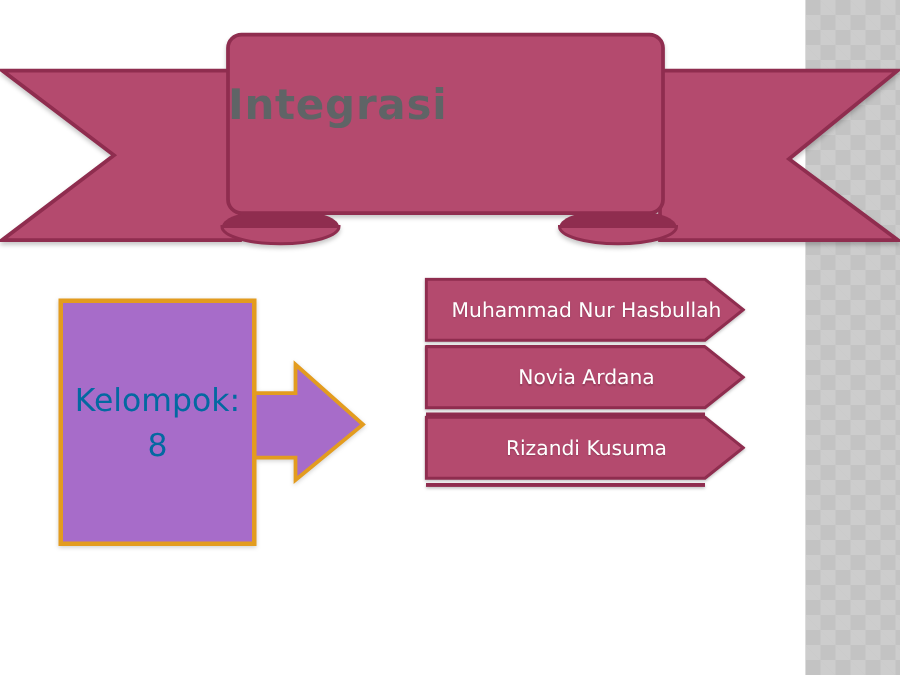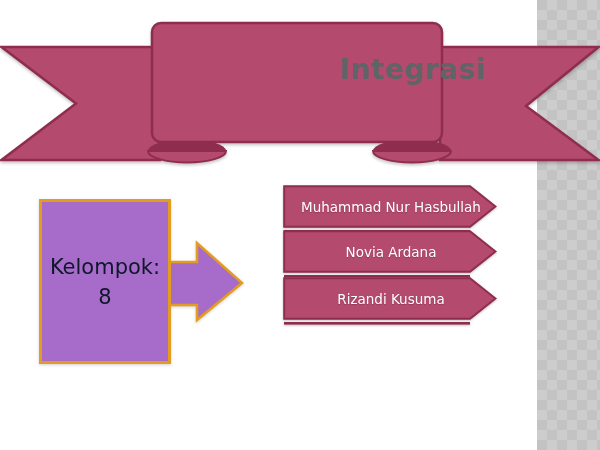--- a/index.html
+++ b/index.html
@@ -17,31 +17,31 @@
     background-position:0 0,10px 10px;
     background-size:20px 20px;
     z-index:0;
   }
   .ribbon-svg{
     position:absolute;left:0;top:0;z-index:1;
     filter:drop-shadow(0 2px 1.5px rgba(0,0,0,0.22));
   }
   .slide-title{
     position:absolute;left:152px;top:49px;width:286px;z-index:2;
-    text-align:right;color:#5f6466;font-size:28px;font-weight:bold;
-    line-height:41px;letter-spacing:0.5px;padding-left:48px;
+    text-align:left;color:#5f6466;font-size:28px;font-weight:bold;
+    line-height:41px;letter-spacing:0.5px;
   }
   .shapes-svg{
     position:absolute;left:0;top:0;z-index:1;
     filter:drop-shadow(0 1.5px 1.5px rgba(0,0,0,0.18));
   }
   .group-label{
     position:absolute;left:40px;top:200px;width:130px;height:163px;z-index:2;
     display:flex;flex-direction:column;align-items:center;justify-content:center;
-    color:#0f172a;font-size:21px;line-height:30px;text-align:center;
+    color:#0369a1;font-size:21px;line-height:30px;text-align:center;
   }
   .banner{
     position:absolute;left:283px;width:214px;height:43px;z-index:2;
   }
   .banner svg{
     position:absolute;left:0;top:0;
     filter:drop-shadow(0 1px 1px rgba(0,0,0,0.25));
   }
   .banner .name{
     position:absolute;left:12px;top:0;width:192px;height:43px;

